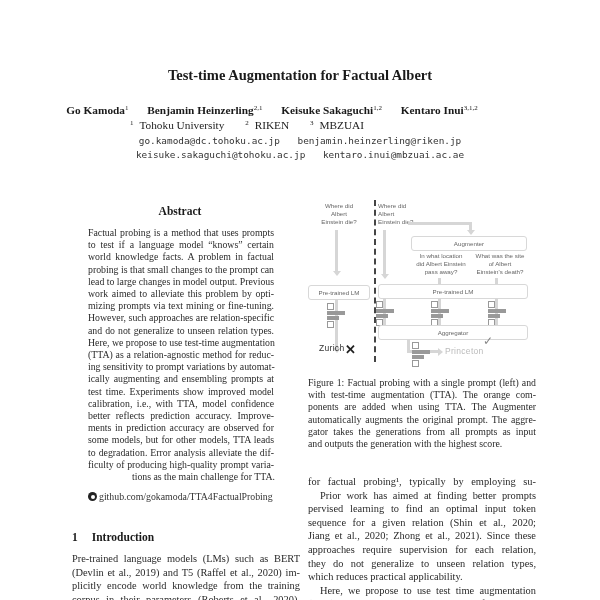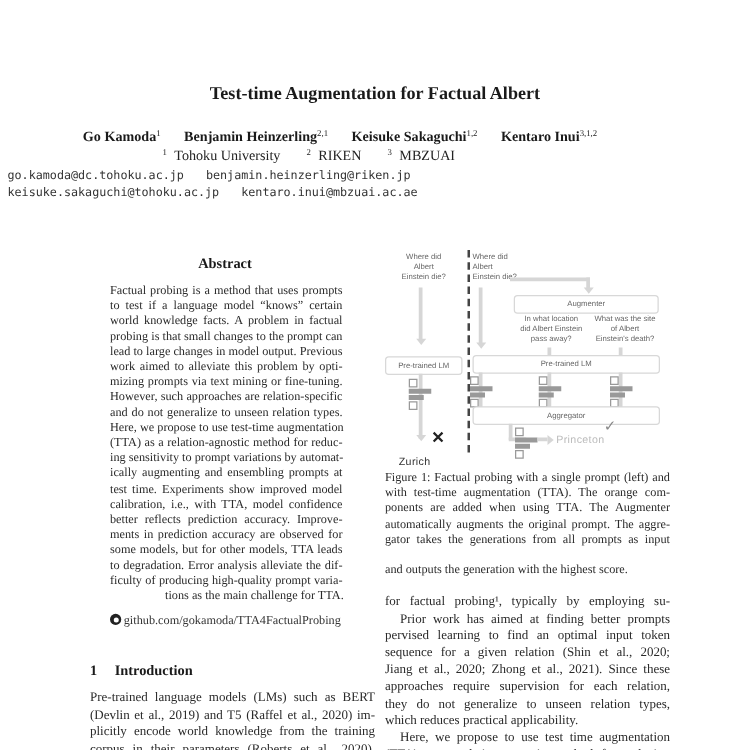--- a/index.html
+++ b/index.html
@@ -4,36 +4,36 @@
 <style>
   html, body { margin: 0; padding: 0; background: #ffffff; }
   body { width: 600px; height: 600px; position: relative; overflow: hidden; font-family: "Liberation Serif", serif; color: #222; }
   .abs { position: absolute; }
   .title { left: 0; width: 600px; top: 67px; text-align: center; font-weight: bold; font-size: 14.5px; color: #1a1a1a; }
   .authors { left: 0; width: 544px; top: 104px; text-align: center; font-weight: bold; font-size: 11.3px; color: #1a1a1a; white-space: nowrap; }
   .authors span.a { margin: 0 8px; }
   sup { font-size: 7px; font-weight: normal; vertical-align: 4px; line-height: 0; }
   .affil { left: 0; width: 500px; top: 119px; text-align: center; font-size: 11.3px; color: #222; }
   .affil span { margin: 0 6px; }
-  .email { left: 0; width: 600px; text-align: left; font-family: "DejaVu Sans Mono", monospace; font-size: 9.4px; color: #333; }
+  .email { left: 0; width: 600px; text-align: center; font-family: "DejaVu Sans Mono", monospace; font-size: 9.4px; color: #333; }
   .email span { margin: 0 6px; }
   .abstract-h { left: 60px; width: 240px; top: 205px; text-align: center; font-weight: bold; font-size: 11.5px; color: #1a1a1a; }
   .abs-body { left: 88px; width: 186px; top: 227px; font-size: 9.8px; line-height: 12.2px; text-align: justify; color: #2a2a2a; }
   .abs-body .ln { display: block; white-space: nowrap; text-align: justify; text-align-last: justify; }
   .abs-body .ln.last { text-align-last: left; padding-left: 44px; }
   .gh { left: 88px; top: 491px; font-size: 9.8px; color: #333; white-space: nowrap; }
   .gh-icon { display: inline-block; width: 9px; height: 9px; border-radius: 50%; background: #222; vertical-align: -1px; margin-right: 2px; position: relative; }
   .gh-icon::after { content: ""; position: absolute; left: 2.5px; top: 2.5px; width: 4px; height: 4px; background: #fff; border-radius: 50%; }
   .intro-h { left: 72px; top: 531px; font-weight: bold; font-size: 11.5px; color: #1a1a1a; }
   .intro-h .num { margin-right: 14px; }
   .intro-body { left: 72px; width: 228px; top: 552px; font-size: 10.4px; line-height: 13.5px; color: #2a2a2a; }
   .intro-body .ln { display: block; white-space: nowrap; text-align: justify; text-align-last: justify; }
   .caption { left: 308px; width: 228px; top: 377px; font-size: 9.8px; line-height: 12.2px; color: #2a2a2a; }
   .caption .ln { display: block; white-space: nowrap; text-align: justify; text-align-last: justify; }
-  .caption .ln.last { text-align-last: left; margin-top: 12px; }
+  .caption .ln.last { text-align-last: left; }
   .right-body { left: 308px; width: 228px; top: 475px; font-size: 10.4px; line-height: 13.6px; color: #2a2a2a; }
   .right-body .ln { display: block; white-space: nowrap; text-align: justify; text-align-last: justify; }
   .right-body .ln.last { text-align-last: left; }
   .right-body .ind { padding-left: 12px; }
 
   
   .fig { left: 305px; top: 200px; width: 245px; height: 165px; font-family: "Liberation Sans", sans-serif; }
   .fig .q { position: absolute; font-size: 6.2px; line-height: 8.2px; color: #666; text-align: center; }
   .fig .box { position: absolute; border: 1px solid #d8d8d8; border-radius: 3px; background: #fff; font-size: 6.2px; color: #666; text-align: center; }
   .fig .vline { position: absolute; width: 3px; background: #d6d6d6; }
@@ -128,21 +128,21 @@
   <div class="arrowhead" style="left:27.5px; top:71px;"></div>
   <div class="box" style="left:3px; top:85px; width:60px; height:13px; line-height:13px;">Pre-trained LM</div>
   <div class="vline" style="left:30px; top:99px; height:52px;"></div>
   <div class="arrowhead" style="left:27.5px; top:148px;"></div>
   <div class="dist" style="left:22px; top:103px;">
     <div class="sq"></div>
       <div class="bar" style="width:18px;"></div>
       <div class="bar" style="width:12px;"></div>
       <div class="sq"></div>
   </div>
-  <div class="ans" style="left:14px; top:164px;">Zurich</div>
+  <div class="ans" style="left:14px; top:143px;">Zurich</div>
   <div class="cross" style="left:40px; top:142px;">✕</div>
 
   <div class="divider"></div>
 
   <div class="q" style="left:63px; top:2px; width:40px; text-align:left; padding-left:10px;">
     <div>Where did</div>
       <div>Albert</div>
       <div>Einstein die?</div>
   </div>
   <div class="hline" style="left:103px; top:22px; width:64px;"></div>

